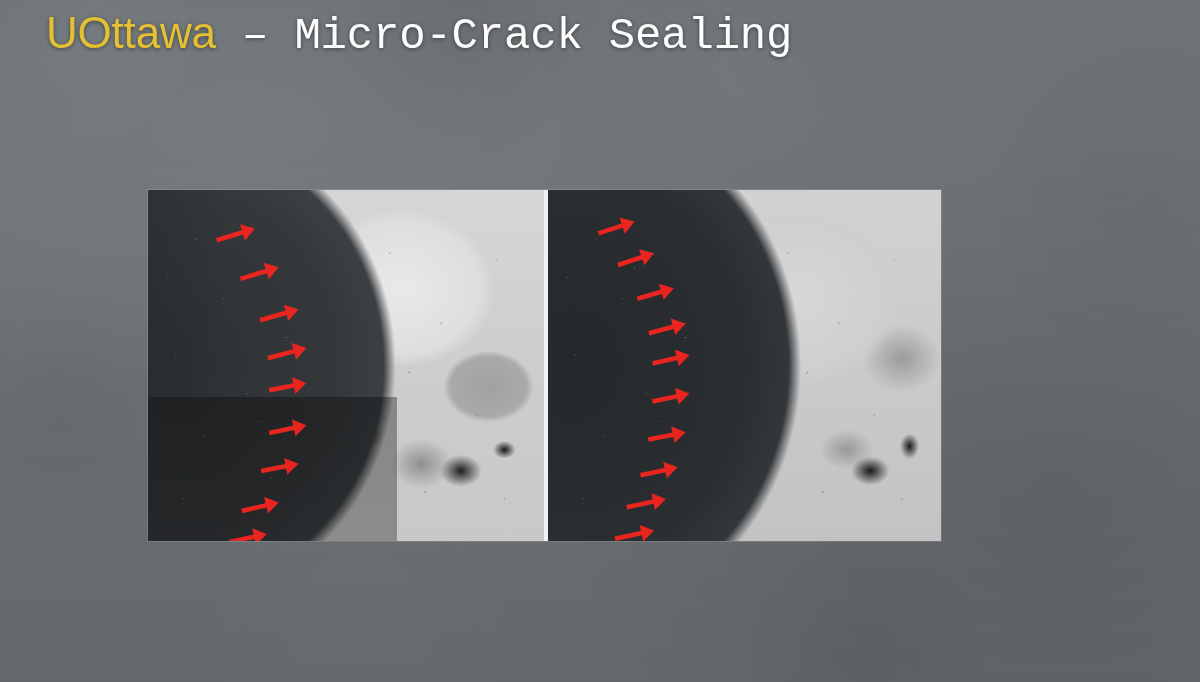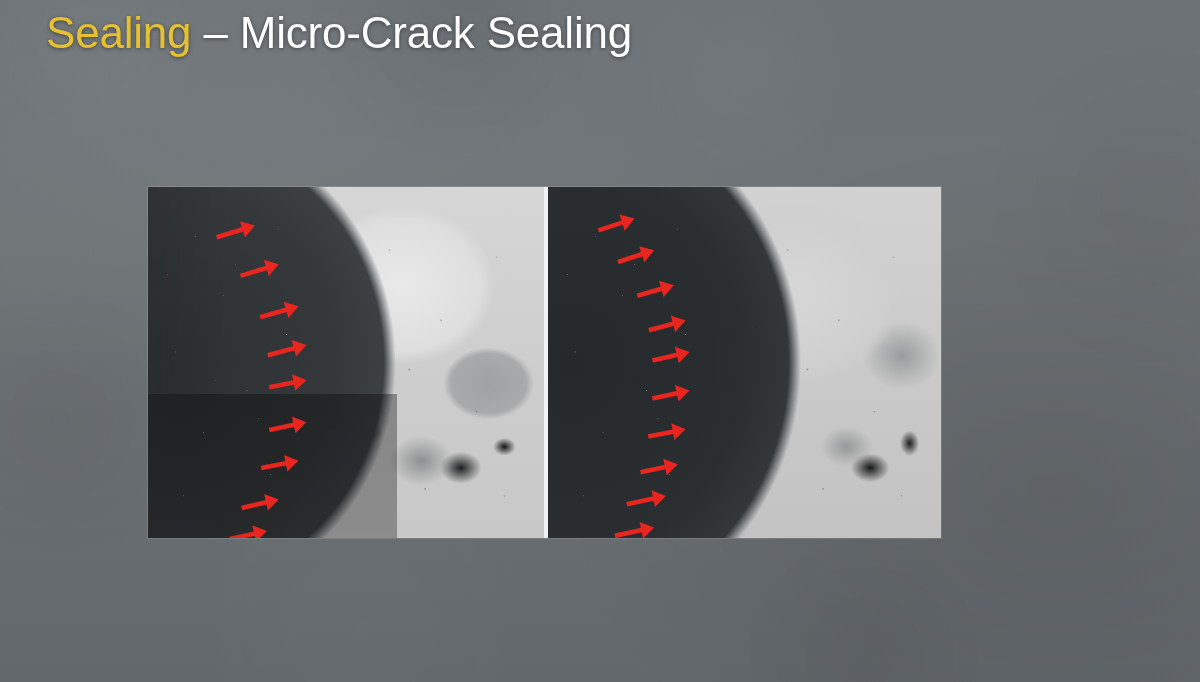--- a/index.html
+++ b/index.html
@@ -47,21 +47,21 @@
     position: absolute;
     left: 46px;
     top: 8px;
     font-size: 44px;
     font-weight: 400;
     letter-spacing: -0.2px;
     white-space: nowrap;
     text-shadow: 0 1px 4px rgba(0,0,0,.45);
   }
   .title .t-highlight { color: #e6c033; }
-  .title .t-rest { color: #fdfdfd; }
+  .title .t-rest { color: #fdfdfd; font-family: Liberation Mono, monospace; }
 
   
   .figure {
     position: absolute;
     left: 148px;
     top: 137px;
     width: 793px;
     height: 351px;
     display: flex;
     background: #f2f2f2;
@@ -166,21 +166,21 @@
 
   
   .arrows { position: absolute; inset: 0; pointer-events: none; }
 </style>
 </head>
 <body>
 
 <div id="slide">
 
   <div class="title">
-    <span class="t-highlight">Sealing</span><span class="t-rest"> – Micro-Crack Sealing</span>
+    <span class="t-highlight">UOttawa</span><span class="t-rest"> – Micro-Crack Sealing</span>
   </div>
 
   <div class="figure">
 
     <div class="panel left">
       <div class="micro"></div>
       <div class="seam2"></div>
       <div class="seam"></div>
       <div class="speckle"></div>
       <svg class="arrows" viewBox="0 0 396 351" preserveAspectRatio="none" aria-hidden="true">

